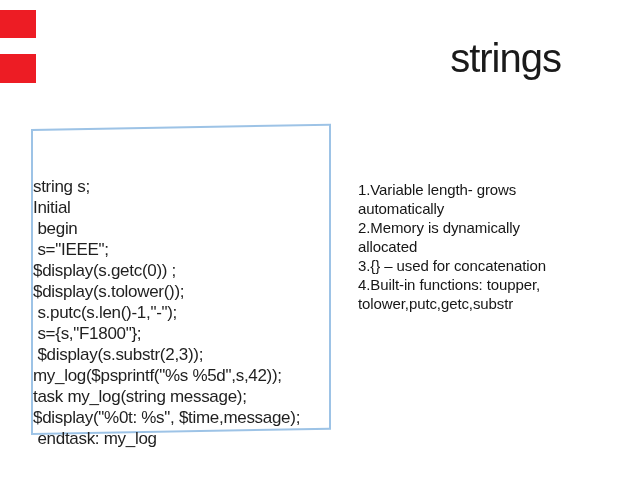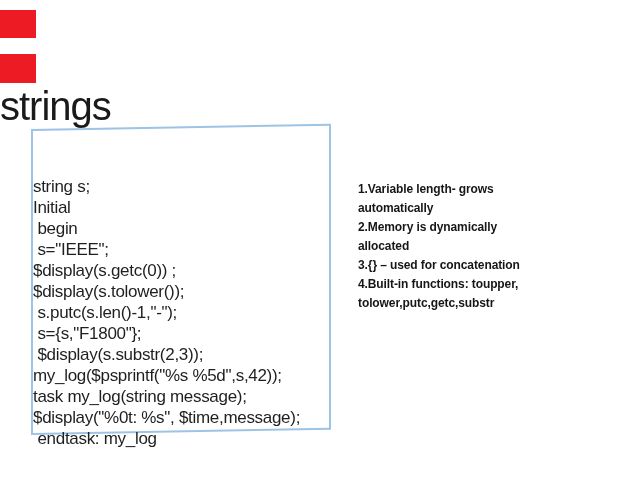--- a/index.html
+++ b/index.html
@@ -16,27 +16,26 @@
     left: 0;
     width: 36px;
   }
   .red-bar.bar1 { top: 10px; height: 28px; }
   .red-bar.bar2 { top: 54px; height: 29px; }
   .slide-title {
     position: absolute;
     top: 34px;
     left: 0;
     width: 561px;
-    text-align: left;
+    text-align: right;
     font-size: 40px;
     line-height: 1.2;
     font-weight: 400;
     letter-spacing: -1px;
     color: #1a1a1a;
-    margin-top: 48px;
   }
   .code-border {
     position: absolute;
     left: 31px;
     top: 129px;
     width: 296px;
     height: 302px;
     border: 2px solid #9dc3e6;
     transform: skewY(-1deg);
     transform-origin: 0 0;
@@ -52,24 +51,24 @@
     letter-spacing: -0.3px;
     white-space: pre;
     color: #1f1f1f;
     margin-top: 40px;
   }
   .notes-text {
     position: absolute;
     left: 358px;
     top: 180px;
     width: 230px;
-    font-size: 12px;
+    font-size: 15px;
     line-height: 19px;
     letter-spacing: -0.1px;
-    font-weight: 700;
+    font-weight: 400;
     white-space: pre;
     color: #161616;
   }
 </style>
 </head>
 <body>
 
 <div class="slide">
 
   <div class="red-bar bar1" style="background-color: rgb(237, 28, 36);"></div>

